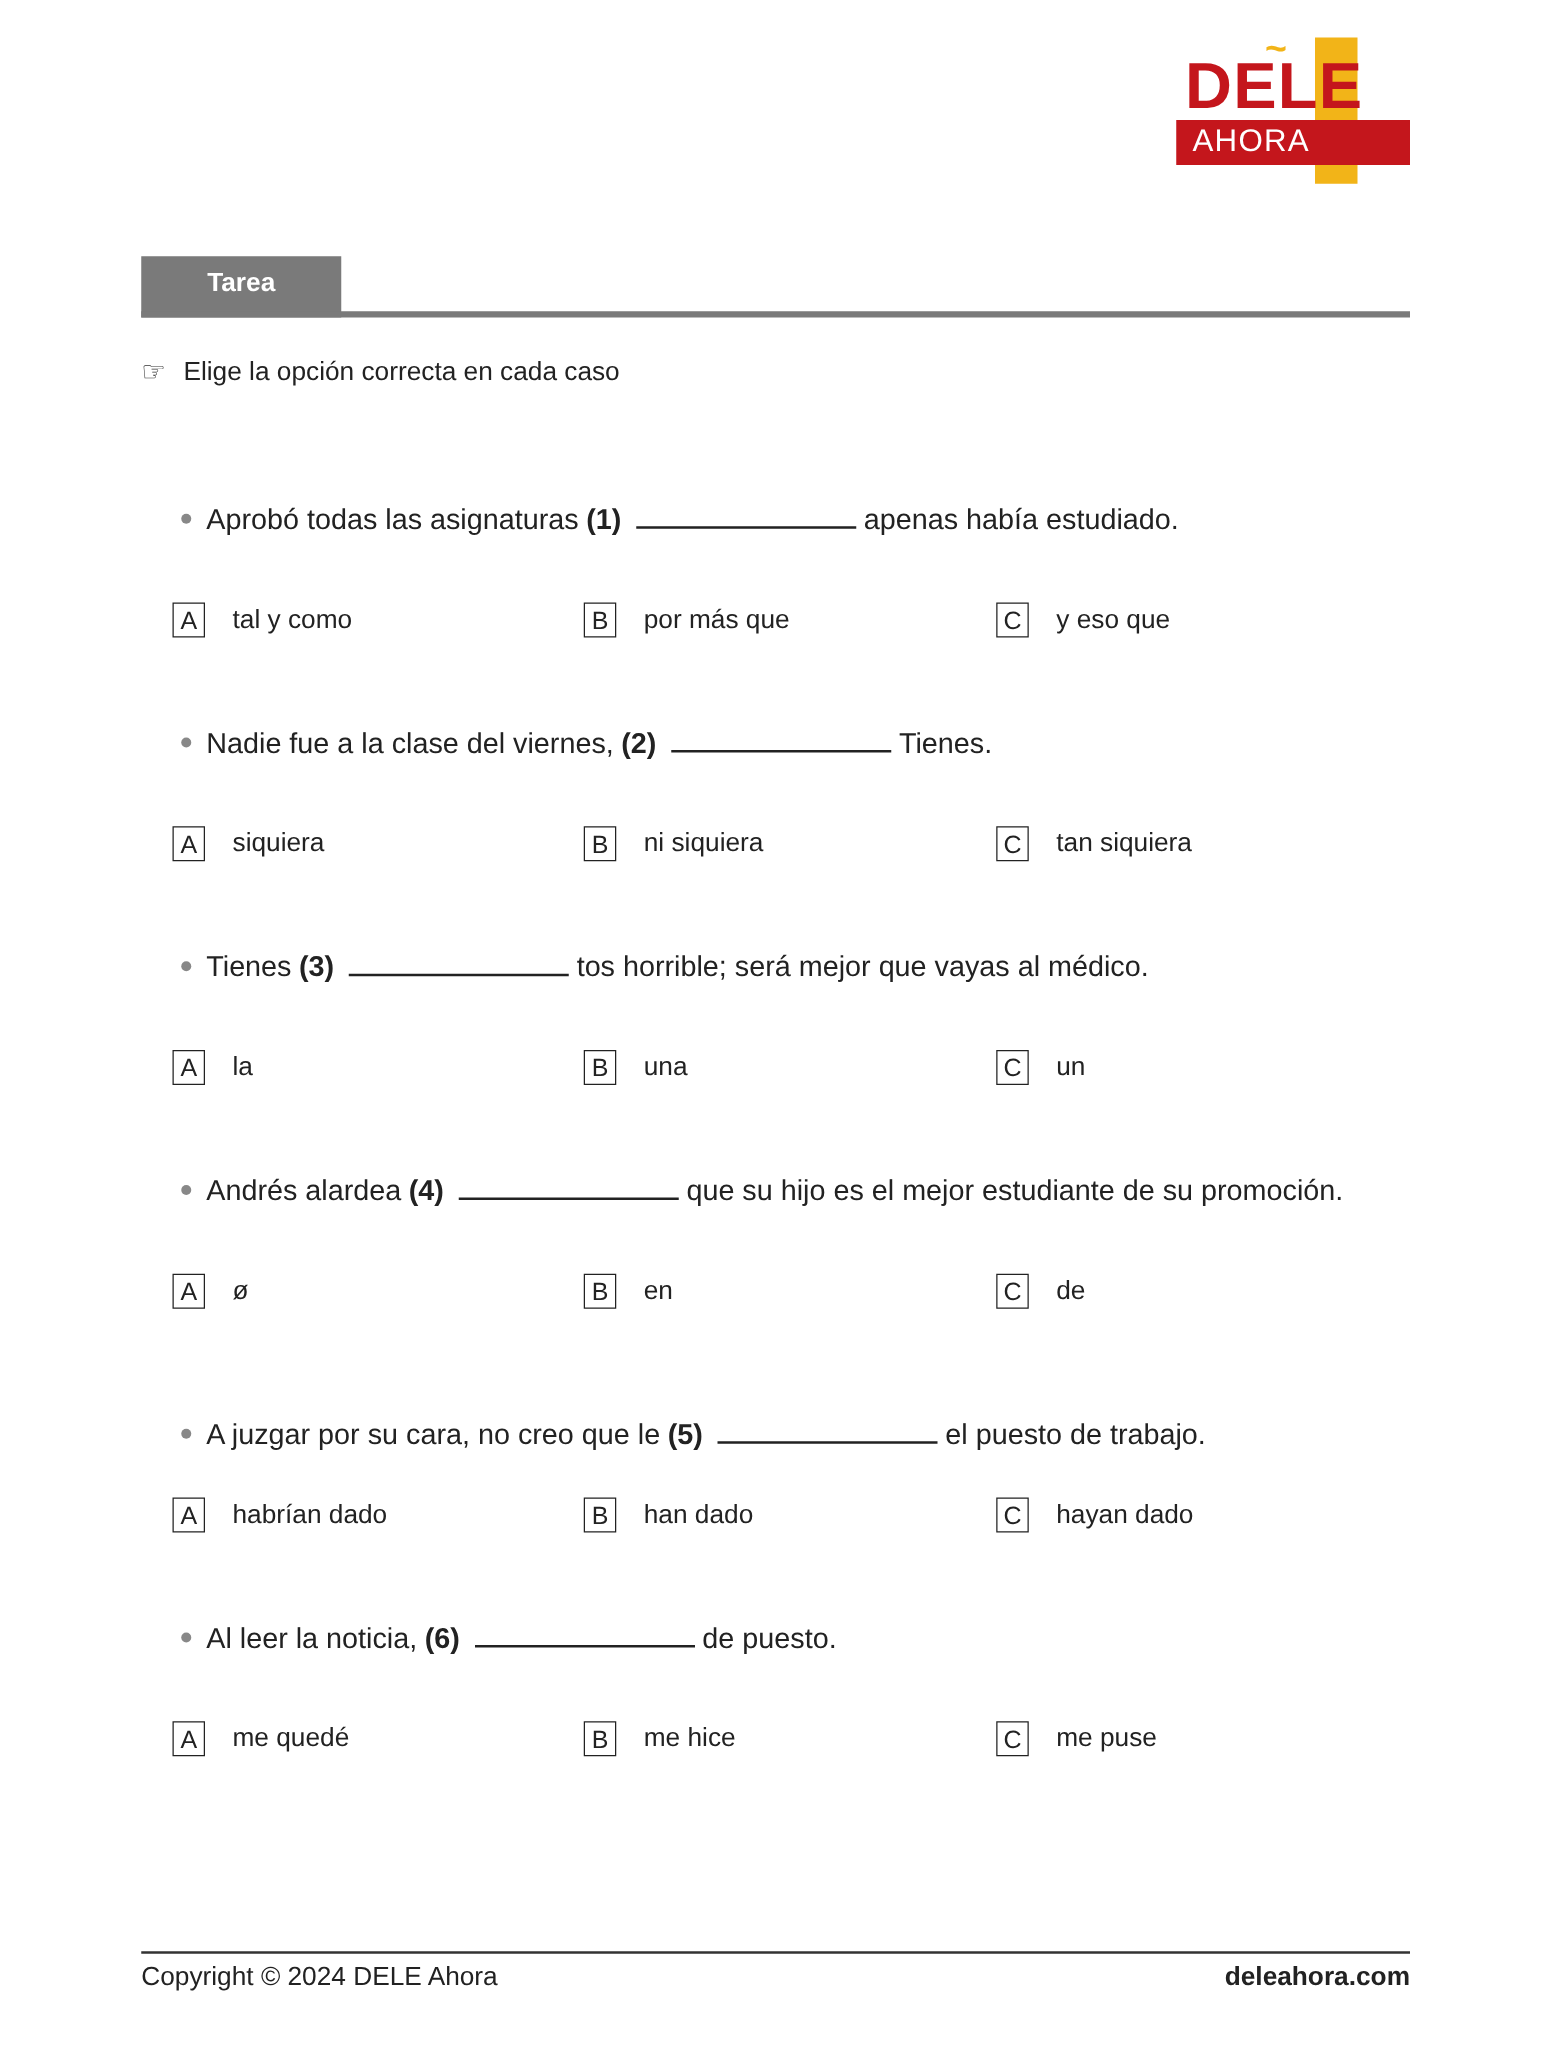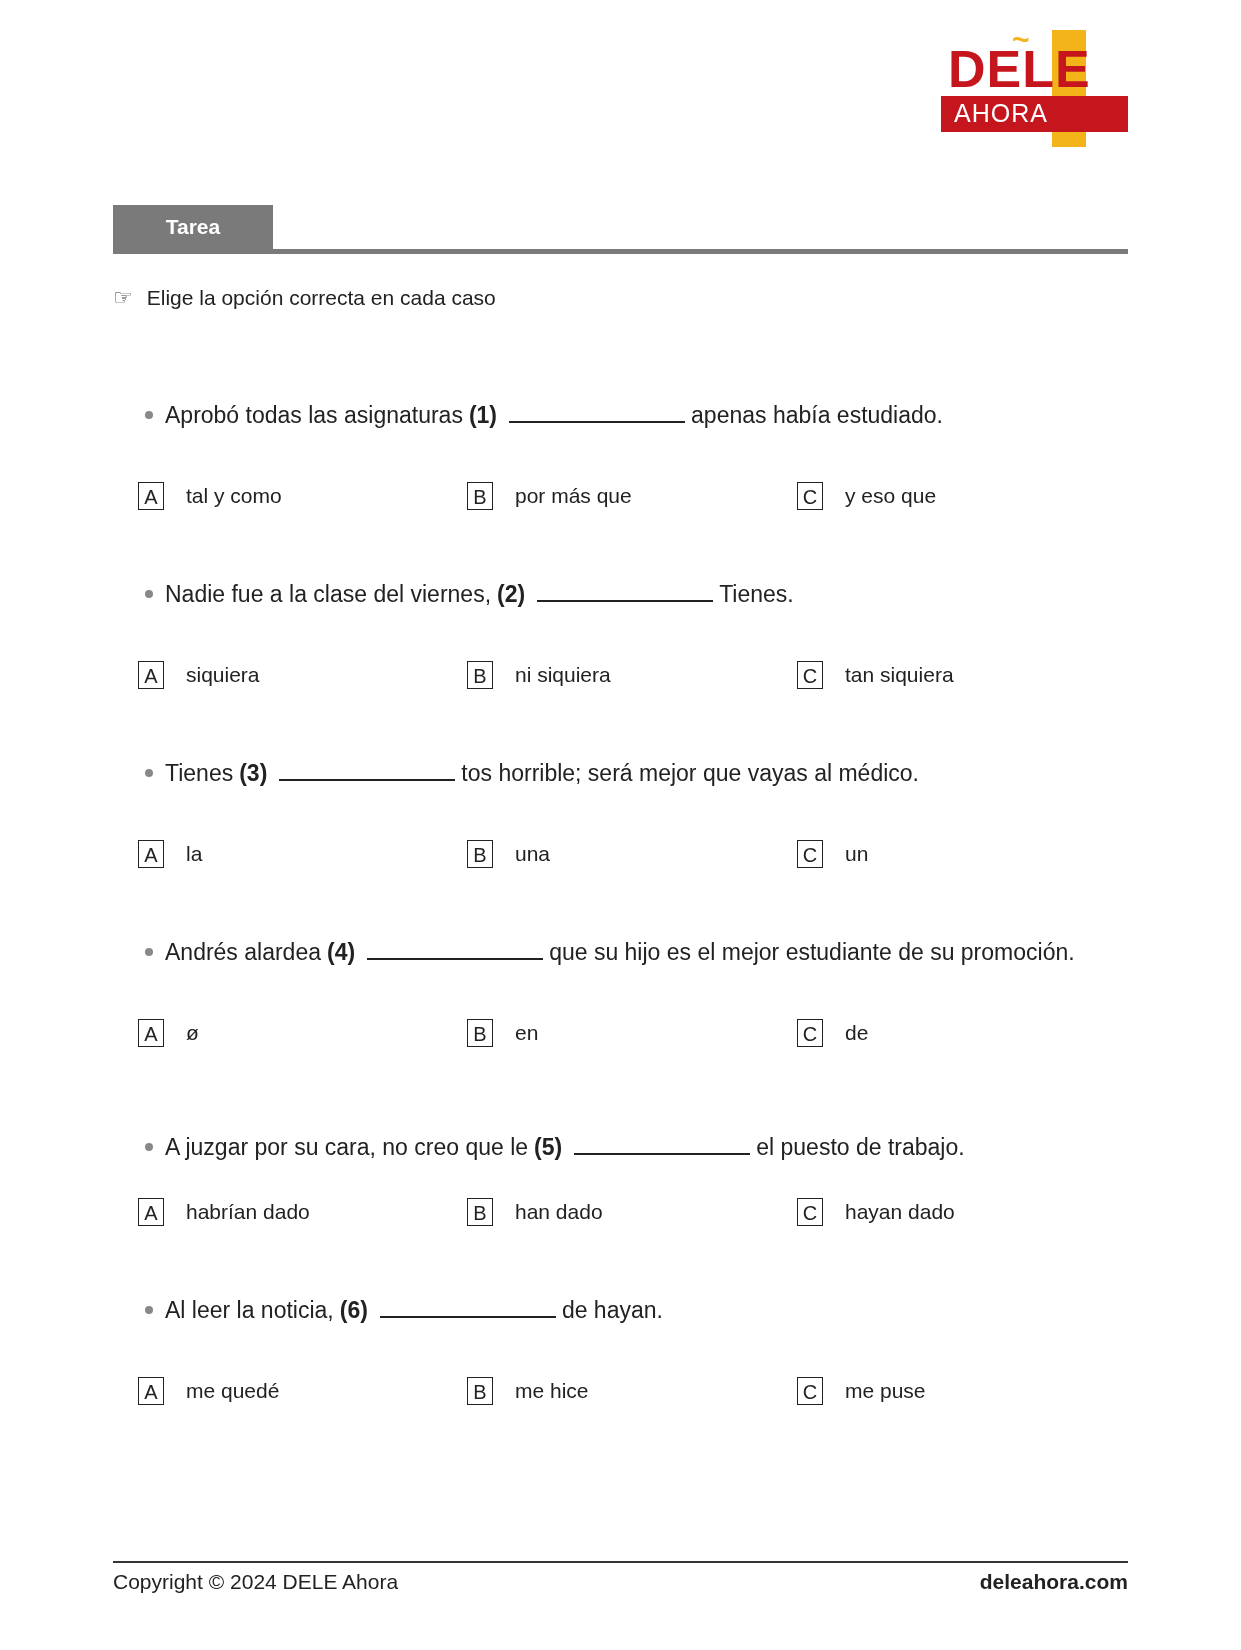--- a/index.html
+++ b/index.html
@@ -158,21 +158,21 @@
       <div class="opt" style="left: 659px;">
         <span class="letter">C</span>
         <span>hayan dado</span>
       </div>
     </div>
     <div class="q" style="top: 1297px;">
       <span class="bullet"></span>
       <span>Al leer la noticia,</span>
       <b>(6)</b>
       <span class="blank"></span>
-      <span>de hayan.</span>
+      <span>de puesto.</span>
     </div>
     <div class="opts" style="top: 1377px;">
       <div class="opt" style="left: 0px;">
         <span class="letter">A</span>
         <span>me quedé</span>
       </div>
       <div class="opt" style="left: 329px;">
         <span class="letter">B</span>
         <span>me hice</span>
       </div>

